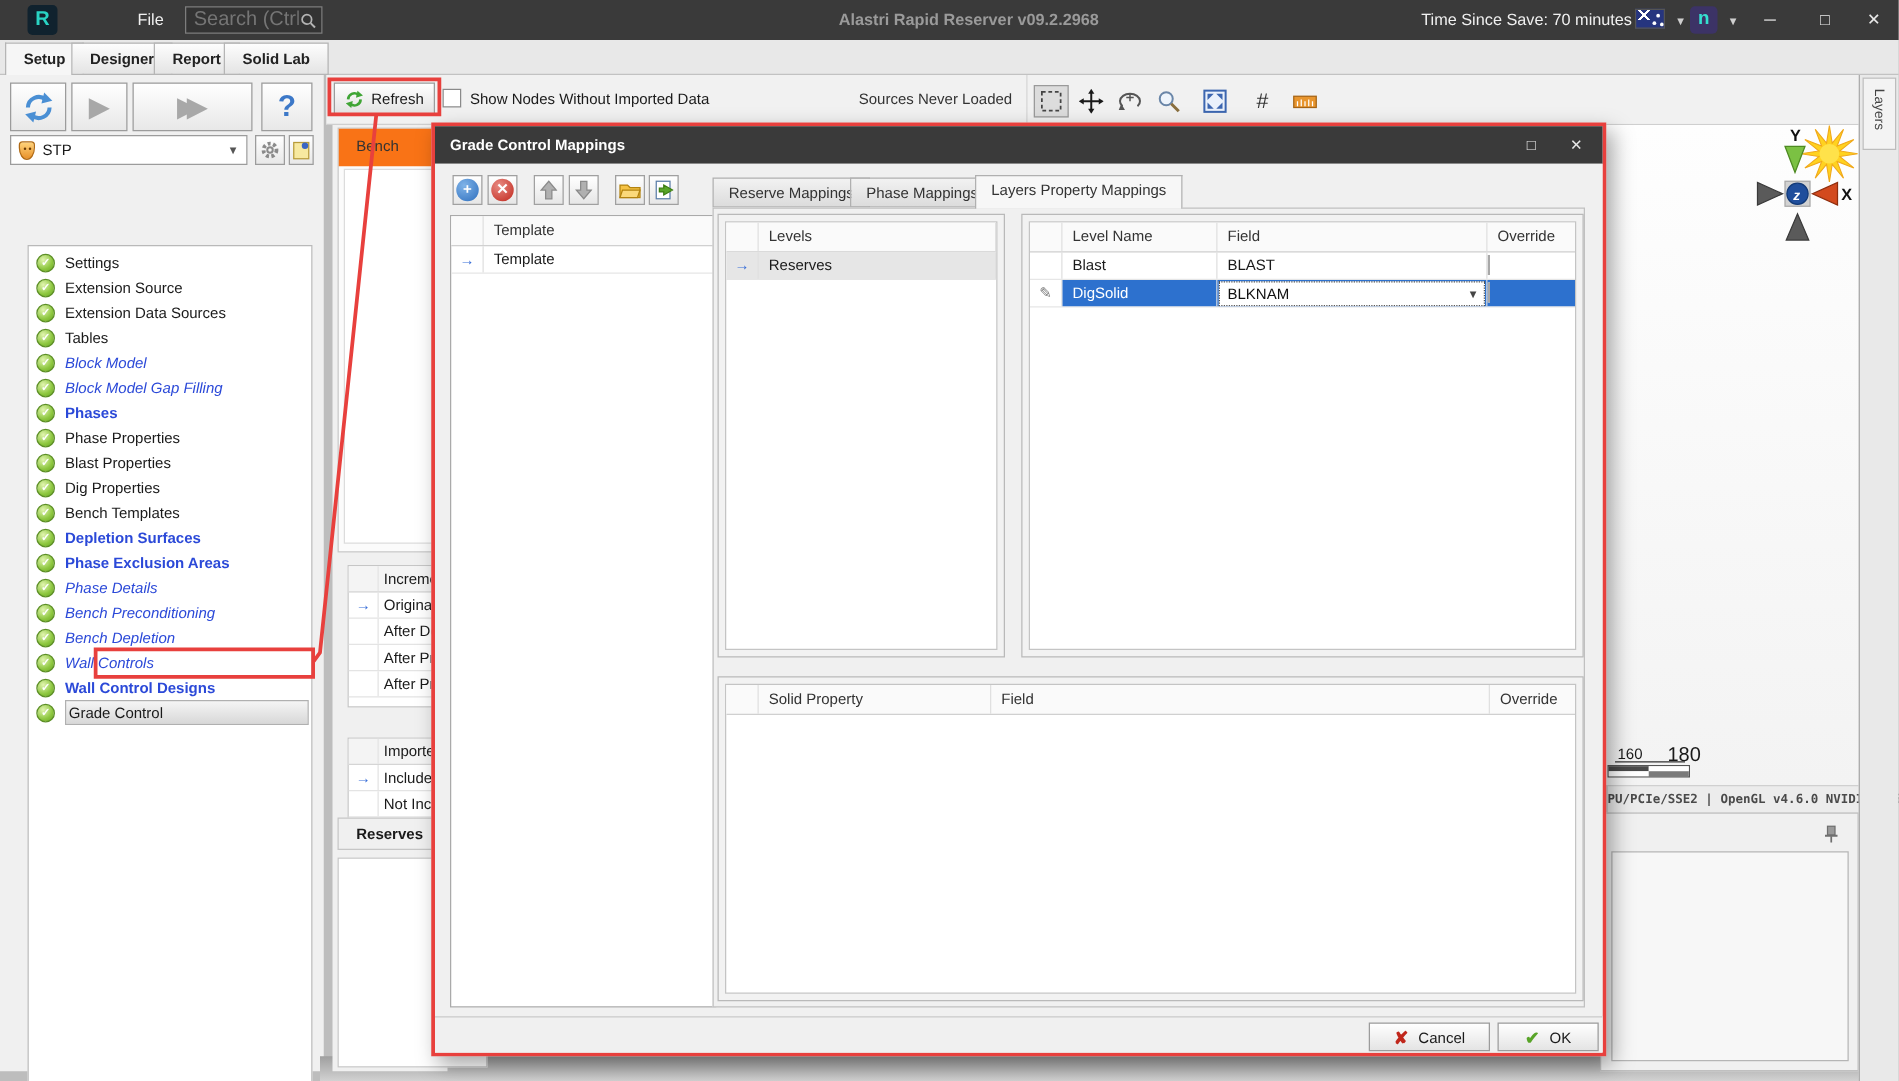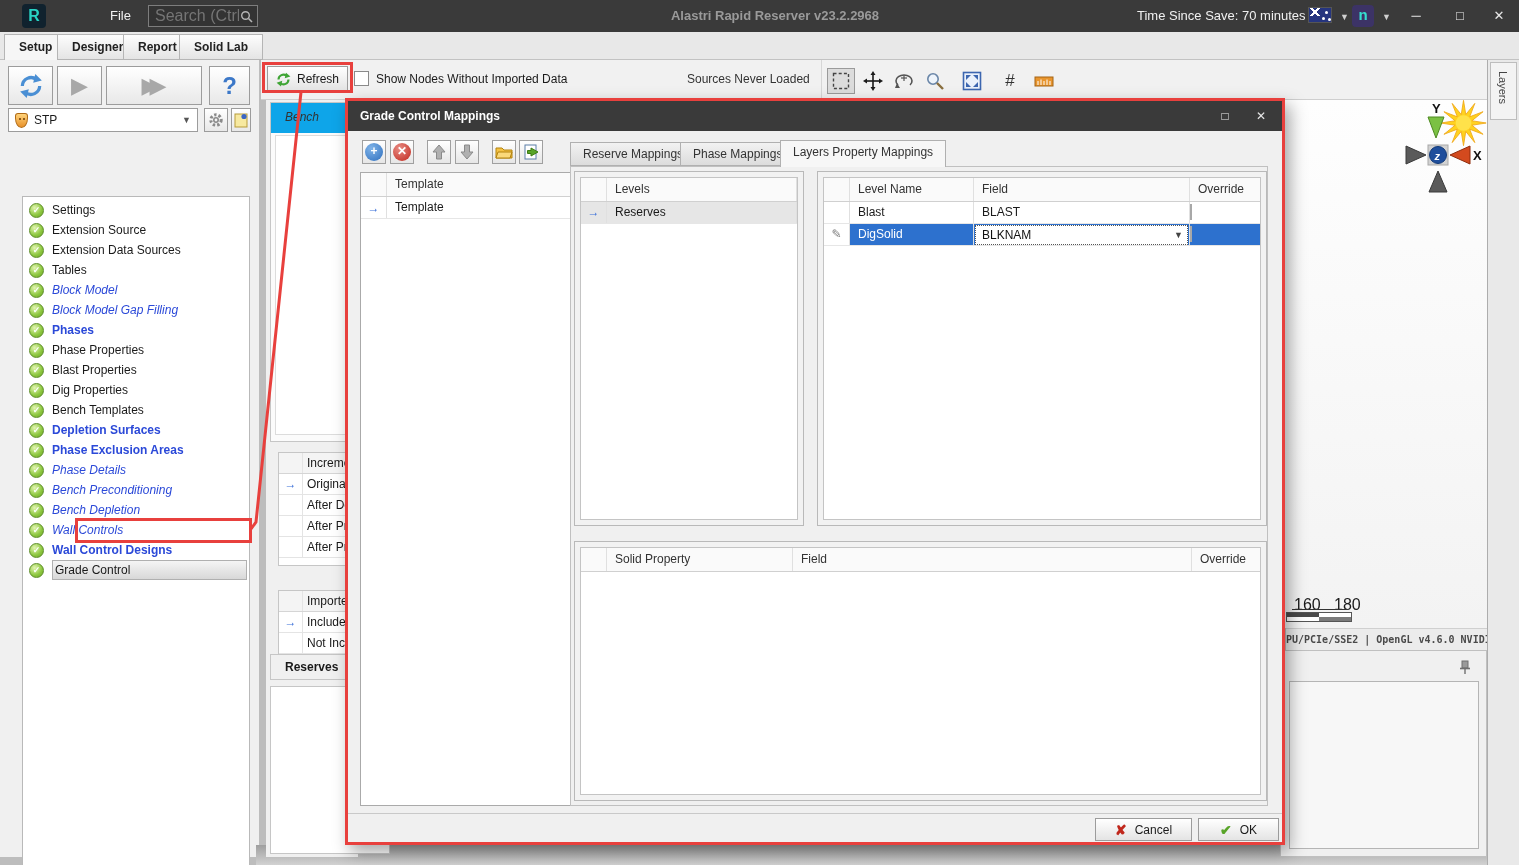--- a/index.html
+++ b/index.html
@@ -51,21 +51,21 @@
   
   .main-toolbar { position:absolute; left:261px; top:60px; width:1226px; height:40px; background:#f1f1f1; border-bottom:1px solid #cfcfcf; }
   .refresh-btn { position:absolute; left:6px; top:6px; width:81px; height:26px; background:linear-gradient(#ffffff,#e2e2e2); border:1px solid #9c9c9c; display:flex; align-items:center; justify-content:center; gap:6px; }
   .cbx { position:absolute; width:15px; height:15px; background:#fff; border:1px solid #8a8a8a; }
   .vtool { position:absolute; top:8px; width:28px; height:26px; display:flex; align-items:center; justify-content:center; }
   .vtool.pressed { background:#dcdcdc; border:1px solid #9a9a9a; }
 
   
   .canvas-left { position:absolute; left:266px; top:100px; width:92px; height:757px; background:#f0f0f0; z-index:10; }
   .pbox { position:absolute; background:#fbfbfb; border:1px solid #c6c6c6; }
-  .pbox-h { height:30px; line-height:29px; padding-left:14px; color:#333; background:#0ea5e9;font-style:italic; }
+  .pbox-h { height:30px; line-height:29px; padding-left:14px; color:#333; background:#f97316; }
   .mini-tbl { position:absolute; background:#fff; border:1px solid #c6c6c6; }
   .mini-row { height:21px; line-height:20px; display:flex; border-bottom:1px solid #e4e4e4; }
   .mini-gut { width:24px; border-right:1px solid #e4e4e4; text-align:center; color:#3a6fd8; flex:0 0 24px; }
   .mini-cell { padding-left:4px; white-space:nowrap; overflow:hidden; }
   .mini-head { background:#f4f4f4; border-bottom:1px solid #d5d5d5; }
 
   
   .dialog { position:absolute; left:345px; top:98px; width:940px; height:747px; border:3px solid #e8403d; background:#f0f0f0; box-shadow:5px 7px 16px rgba(0,0,0,.35); z-index:40; }
   .dlg-titlebar { position:absolute; left:0; top:0; right:0; height:30px; background:#3a3a3a; color:#fff; }
   .dlg-title { position:absolute; left:12px; top:0; line-height:30px; font-weight:bold; }
@@ -122,21 +122,21 @@
     <div class="menu" style="left:100px">File</div>
     <div class="menu" style="left:152px">Tools</div>
     <div class="menu" style="left:207px">Help</div>
     <div class="searchbox" style="left:148px; top:5px; left:148px;">
       <input placeholder="Search (Ctrl-T)" style="">
       <svg width="13" height="13" viewBox="0 0 13 13">
           <circle cx="5.5" cy="5.5" r="3.8" fill="none" stroke="#b5b5b5" stroke-width="1.4"></circle>
           <line x1="8.5" y1="8.5" x2="12" y2="12" stroke="#b5b5b5" stroke-width="1.6"></line>
         </svg>
     </div>
-    <div class="win-title">Alastri Rapid Reserver v23.2.2968</div>
+    <div class="win-title">Alastri Rapid Reserver v09.2.2968</div>
     <div class="tbar-right" style="left:1137px">
       <span>Time Since Save: 70 minutes</span><span class="caret">▼</span>
     </div>
     <div class="flagbox">
       <span class="fj"></span>
       <span class="st" style="left:16px;top:3px"></span>
       <span class="st" style="left:13px;top:9px"></span>
       <span class="st" style="left:19px;top:10px"></span>
     </div>
     <div class="tbar-right" style="left:1336px"><span class="caret">▼</span></div>
@@ -398,21 +398,21 @@
     <polygon points="8,46 8,64 28,55" fill="#5a5a5a" stroke="#3a3a3a"></polygon>
     <rect x="30" y="45" width="20" height="20" fill="#d2d2d2" stroke="#a8a8a8"></rect>
     <circle cx="40" cy="55" r="8.5" fill="#1f4e9c" stroke="#123a78"></circle>
     <text x="36.5" y="60" font-size="11" font-style="italic" font-weight="bold" fill="#fff">z</text>
     <polygon points="72,46 72,64 52,55" fill="#d34a1e" stroke="#8f2d0d"></polygon>
     <text x="75" y="60" font-size="13" font-weight="bold" fill="#111">X</text>
     <polygon points="31,92 49,92 40,71" fill="#5a5a5a" stroke="#3a3a3a"></polygon>
   </svg>
 
   <div class="scalebar">
-    <span class="abs" style="left:8px;top:0;font-size:16px">160</span>
+    <span class="abs" style="left:8px;top:0;font-size:12px">160</span>
     <span class="abs" style="left:48px;top:0;font-size:16px">180</span>
     <div class="abs" style="left:6px;top:13px;width:56px;border-top:1px solid #333"></div>
     <div class="sb-cells">
       <span class="sb-c" style="left:0;top:0;background:#4a4a4a"></span>
         <span class="sb-c" style="left:32px;top:0;background:#fff"></span>
       <span class="sb-c" style="left:0;top:4px;background:#fff"></span>
         <span class="sb-c" style="left:32px;top:4px;background:#7a7a7a"></span>
     </div>
   </div>
 

